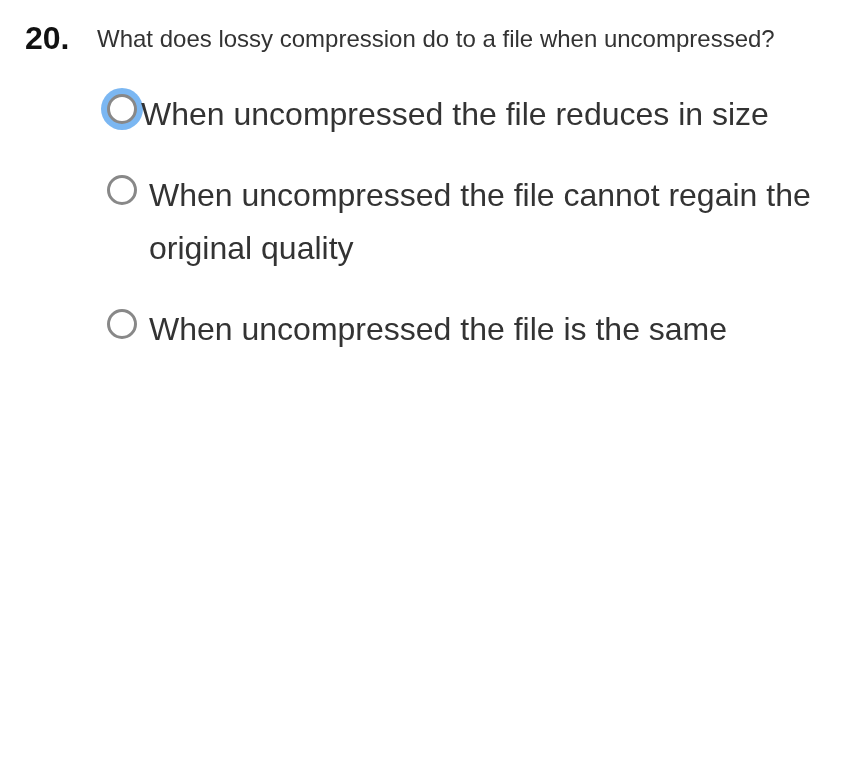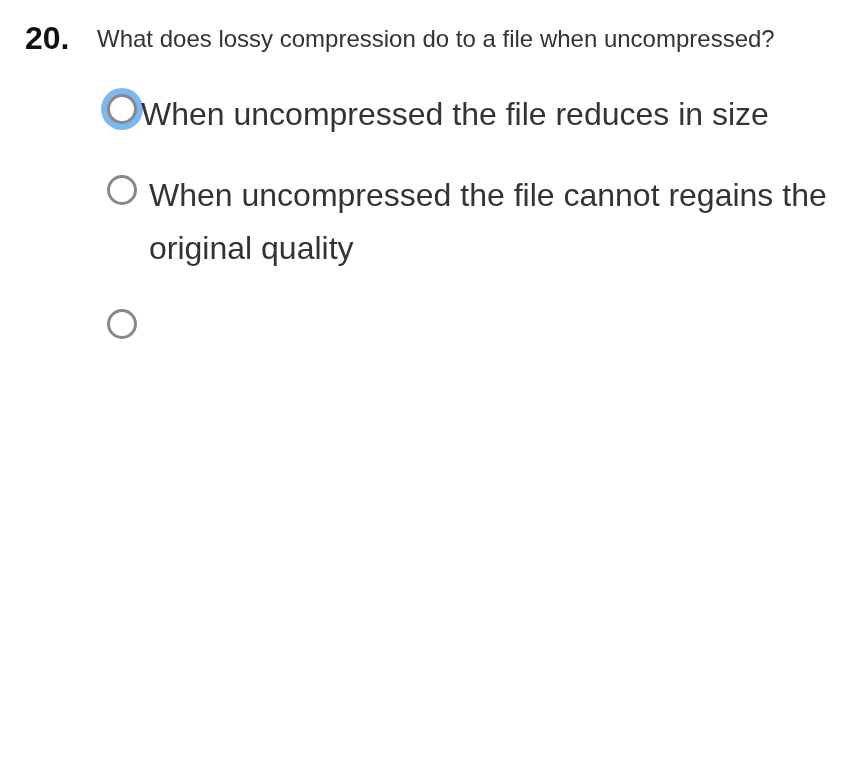--- a/index.html
+++ b/index.html
@@ -73,18 +73,19 @@
   <div class="question-text">What does lossy compression do to a file when uncompressed?</div>
 </div>
 
 <div class="options">
   <div class="option first">
     <div class="radio focused"></div>
     <div class="option-text">When uncompressed the file reduces in size</div>
   </div>
   <div class="option">
     <div class="radio"></div>
-    <div class="option-text">When uncompressed the file cannot regains the original quality</div>
+    <div class="option-text">When uncompressed the file cannot regain the original quality</div>
   </div>
   <div class="option">
     <div class="radio"></div>
+    <div class="option-text">When uncompressed the file is the same</div>
   </div>
 </div>
 
 </body></html>

